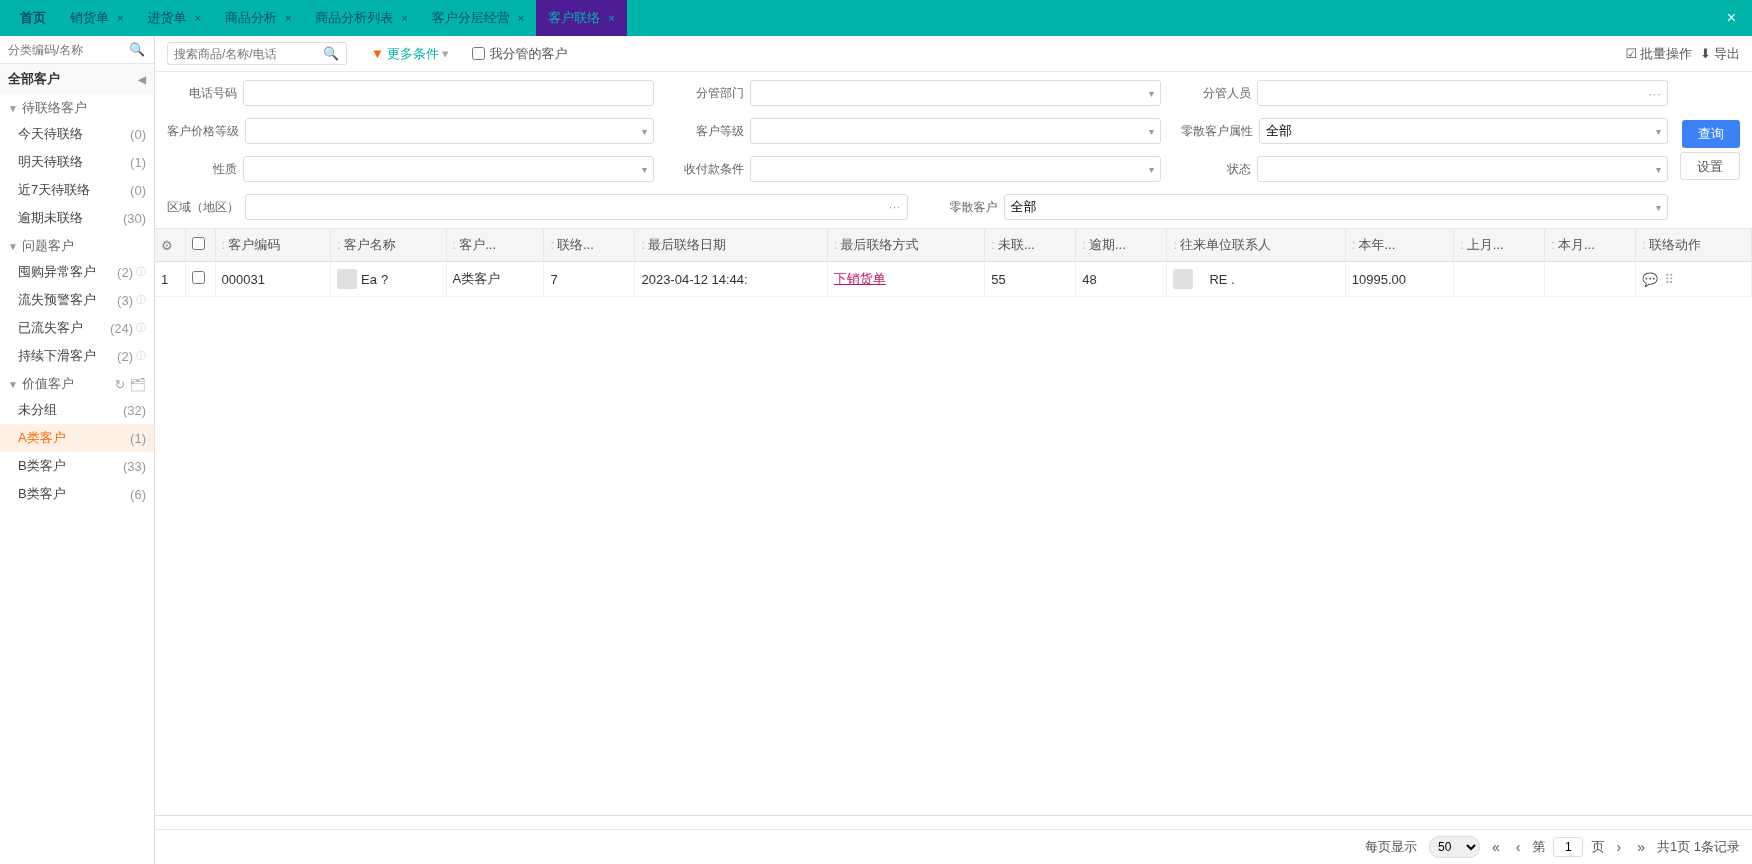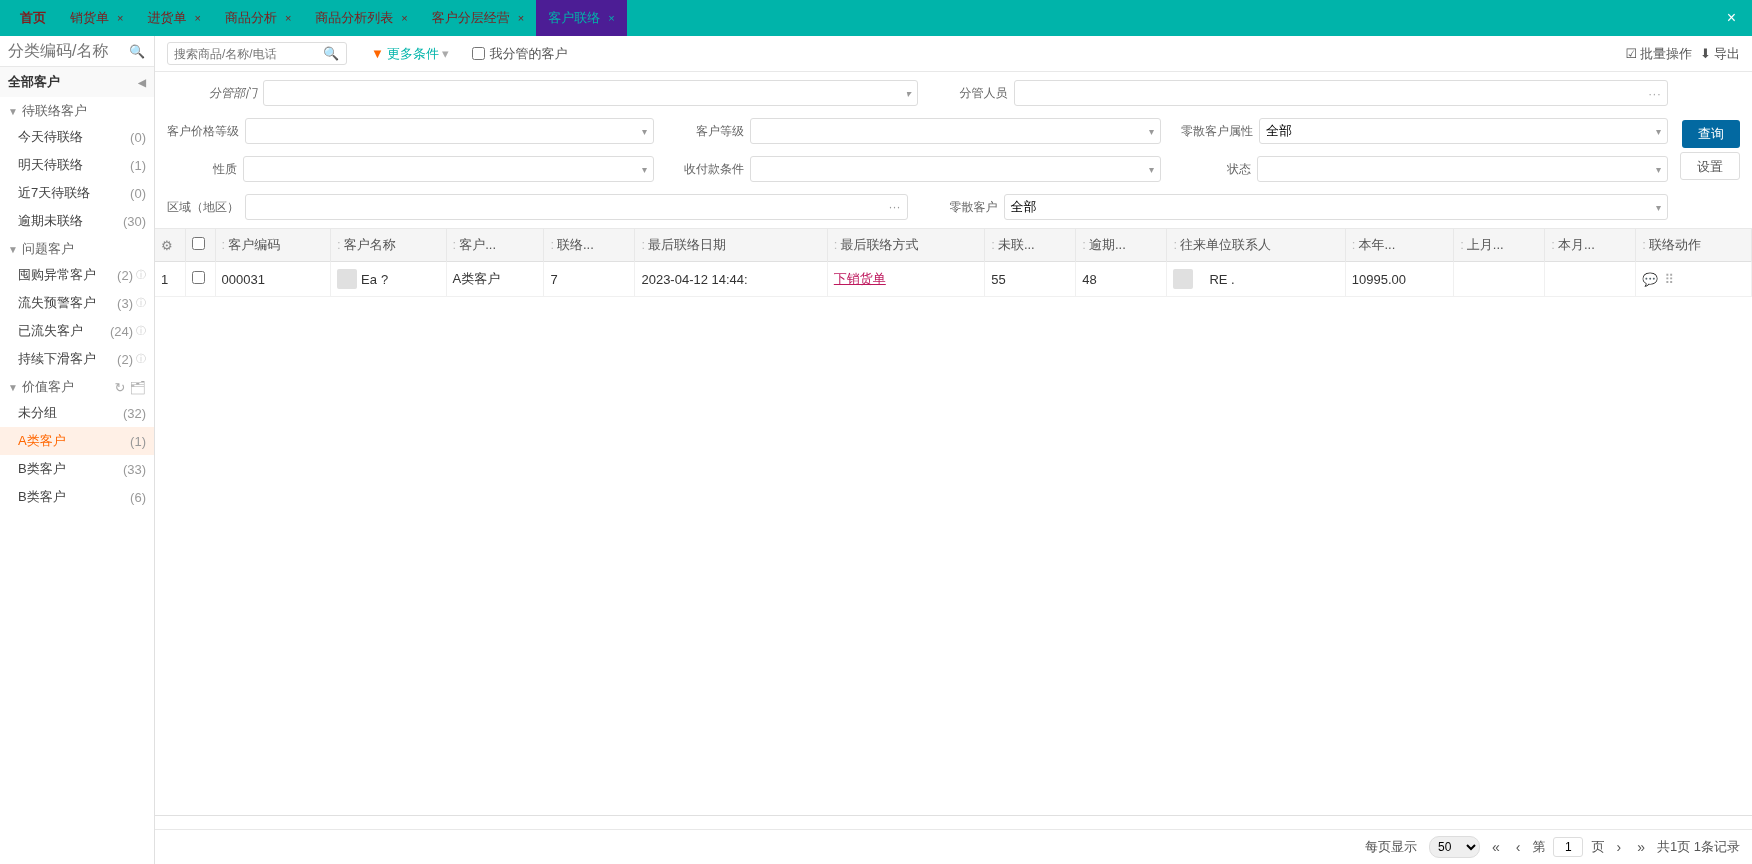--- a/index.html
+++ b/index.html
@@ -14,21 +14,21 @@
       padding: 0 8px;
       color: white;
       gap: 0;
     }
     .nav-item {
       padding: 0 12px;
       height: 36px;
       display: flex;
       align-items: center;
       cursor: pointer;
-      color: #7f1d1d;
+      color: #0c4a6e;
       font-size: 13px;
       gap: 4px;
       white-space: nowrap;
     }
     .nav-item.active { background: #4c1d95; color: #00b4aa; }
     .nav-item .close-x { font-size: 11px; margin-left: 4px; color: inherit; cursor: pointer; }
     .nav-home { font-weight: bold; }
     .top-nav-close {
       margin-left: auto;
       color: white;
@@ -53,21 +53,21 @@
     }
     .sidebar-search {
       display: flex;
       align-items: center;
       padding: 6px 8px;
       border-bottom: 1px solid #e8e8e8;
     }
     .sidebar-search input {
       border: none;
       outline: none;
-      font-size: 16px;
+      font-size: 12px;
       color: #999;
       width: 100%;
     }
     .sidebar-search .search-icon { color: #aaa; font-size: 13px; }
     .sidebar-section-header {
       display: flex;
       align-items: center;
       padding: 6px 8px;
       font-weight: bold;
       color: #333;
@@ -215,21 +215,21 @@
       height: 26px;
       background: white;
       display: flex;
       align-items: center;
       justify-content: space-between;
       cursor: pointer;
     }
     .filter-select .chev { color: #999; font-size: 10px; }
     .filter-select-dots { color: #999; font-size: 12px; cursor: pointer; }
     .btn-query {
-      background: #0369a1;
+      background: #3b82f6;
       color: white;
       border: none;
       border-radius: 3px;
       padding: 5px 16px;
       cursor: pointer;
       font-size: 13px;
       height: 28px;
     }
     .btn-settings {
       background: white;
@@ -496,21 +496,25 @@
           <span>导出</span>
         </div>
       </div>
     </div>
 
     <div class="adv-filter">
       <div style="display:flex;gap:0;">
         <div style="flex:1;display:flex;flex-direction:column;gap:6px;">
 
           <div class="filter-row">
-            <div class="filter-cell" style="margin-left:20px;font-style:italic;">
+            <div class="filter-cell">
+              <span class="filter-label">电话号码</span>
+              <input class="filter-input" type="text" style="flex: 2 1 0%;">
+            </div>
+            <div class="filter-cell" style="margin-left:20px;">
               <span class="filter-label">分管部门</span>
               <div class="filter-select" style="flex:2;">
                 <span></span>
                 <span class="chev">▾</span>
               </div>
             </div>
             <div class="filter-cell" style="margin-left:20px;">
               <span class="filter-label">分管人员</span>
               <div class="filter-select" style="flex:2;">
                 <span></span>

